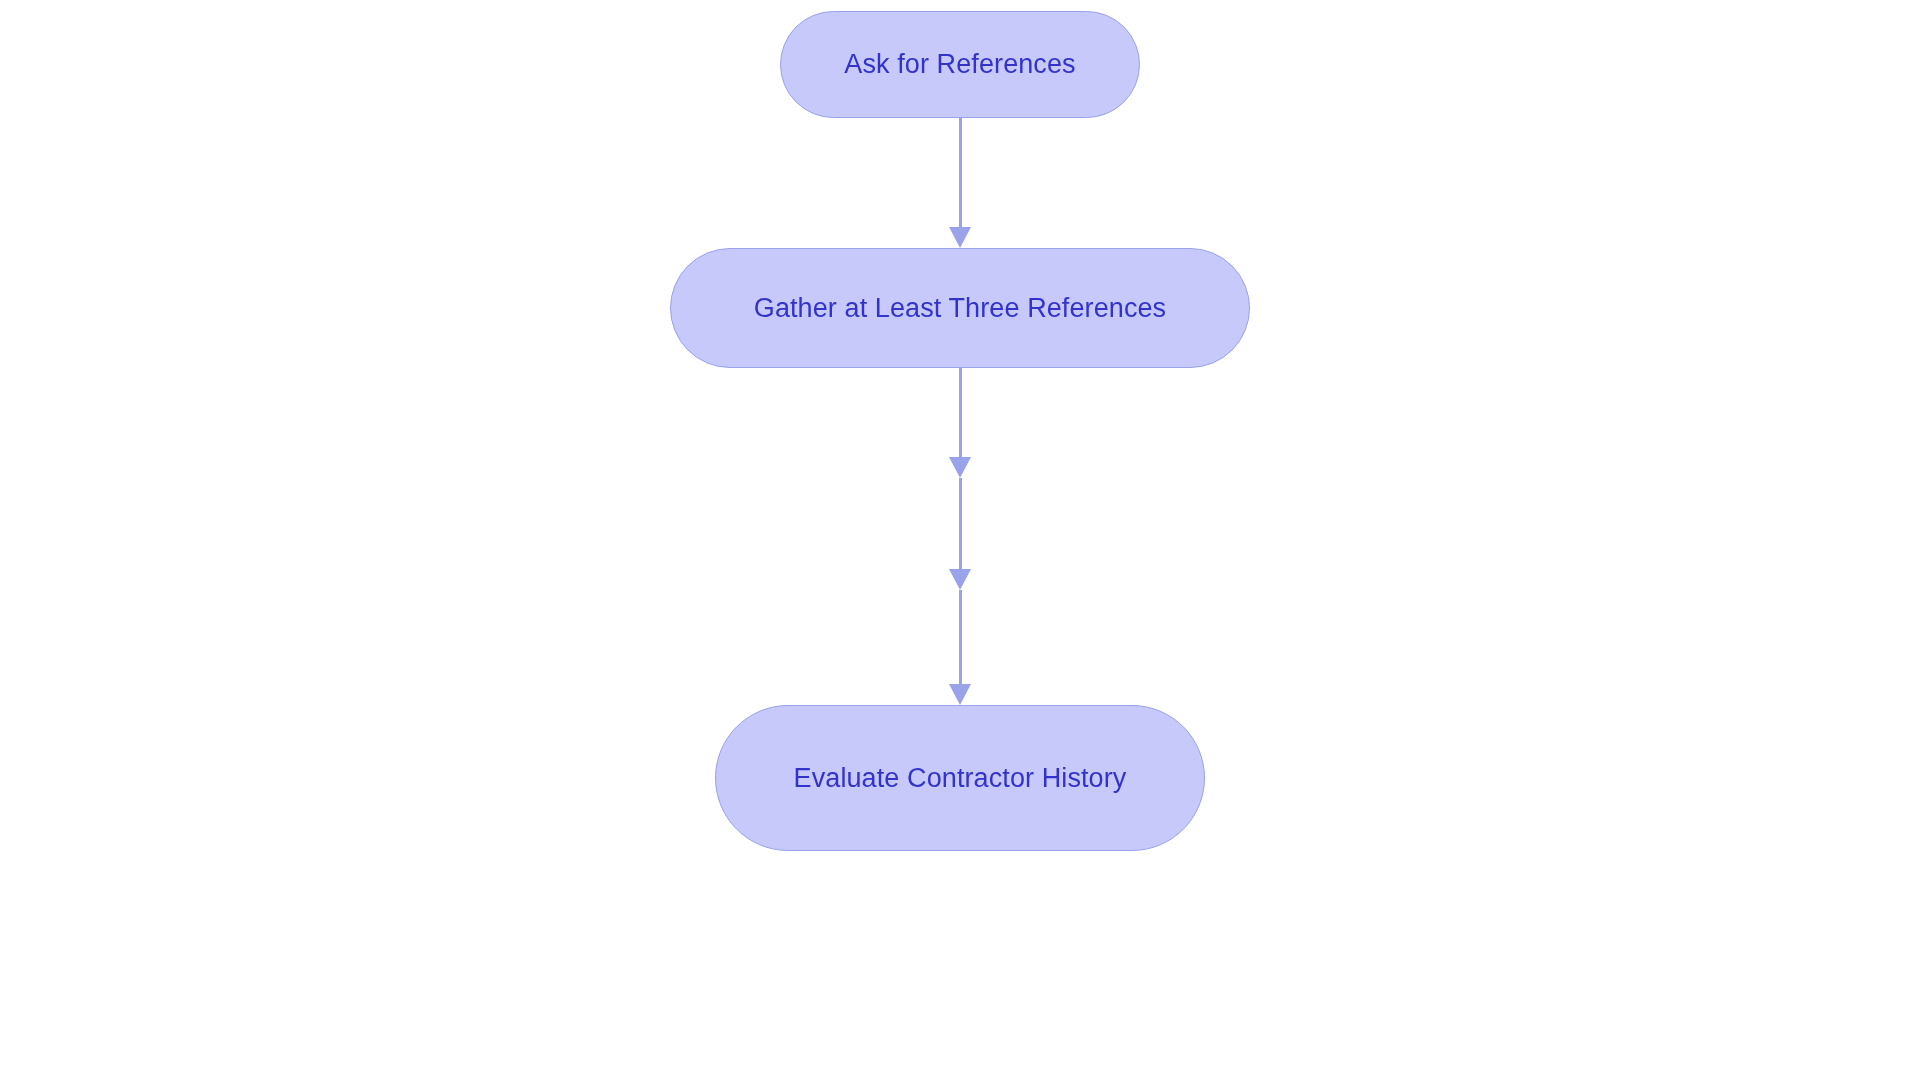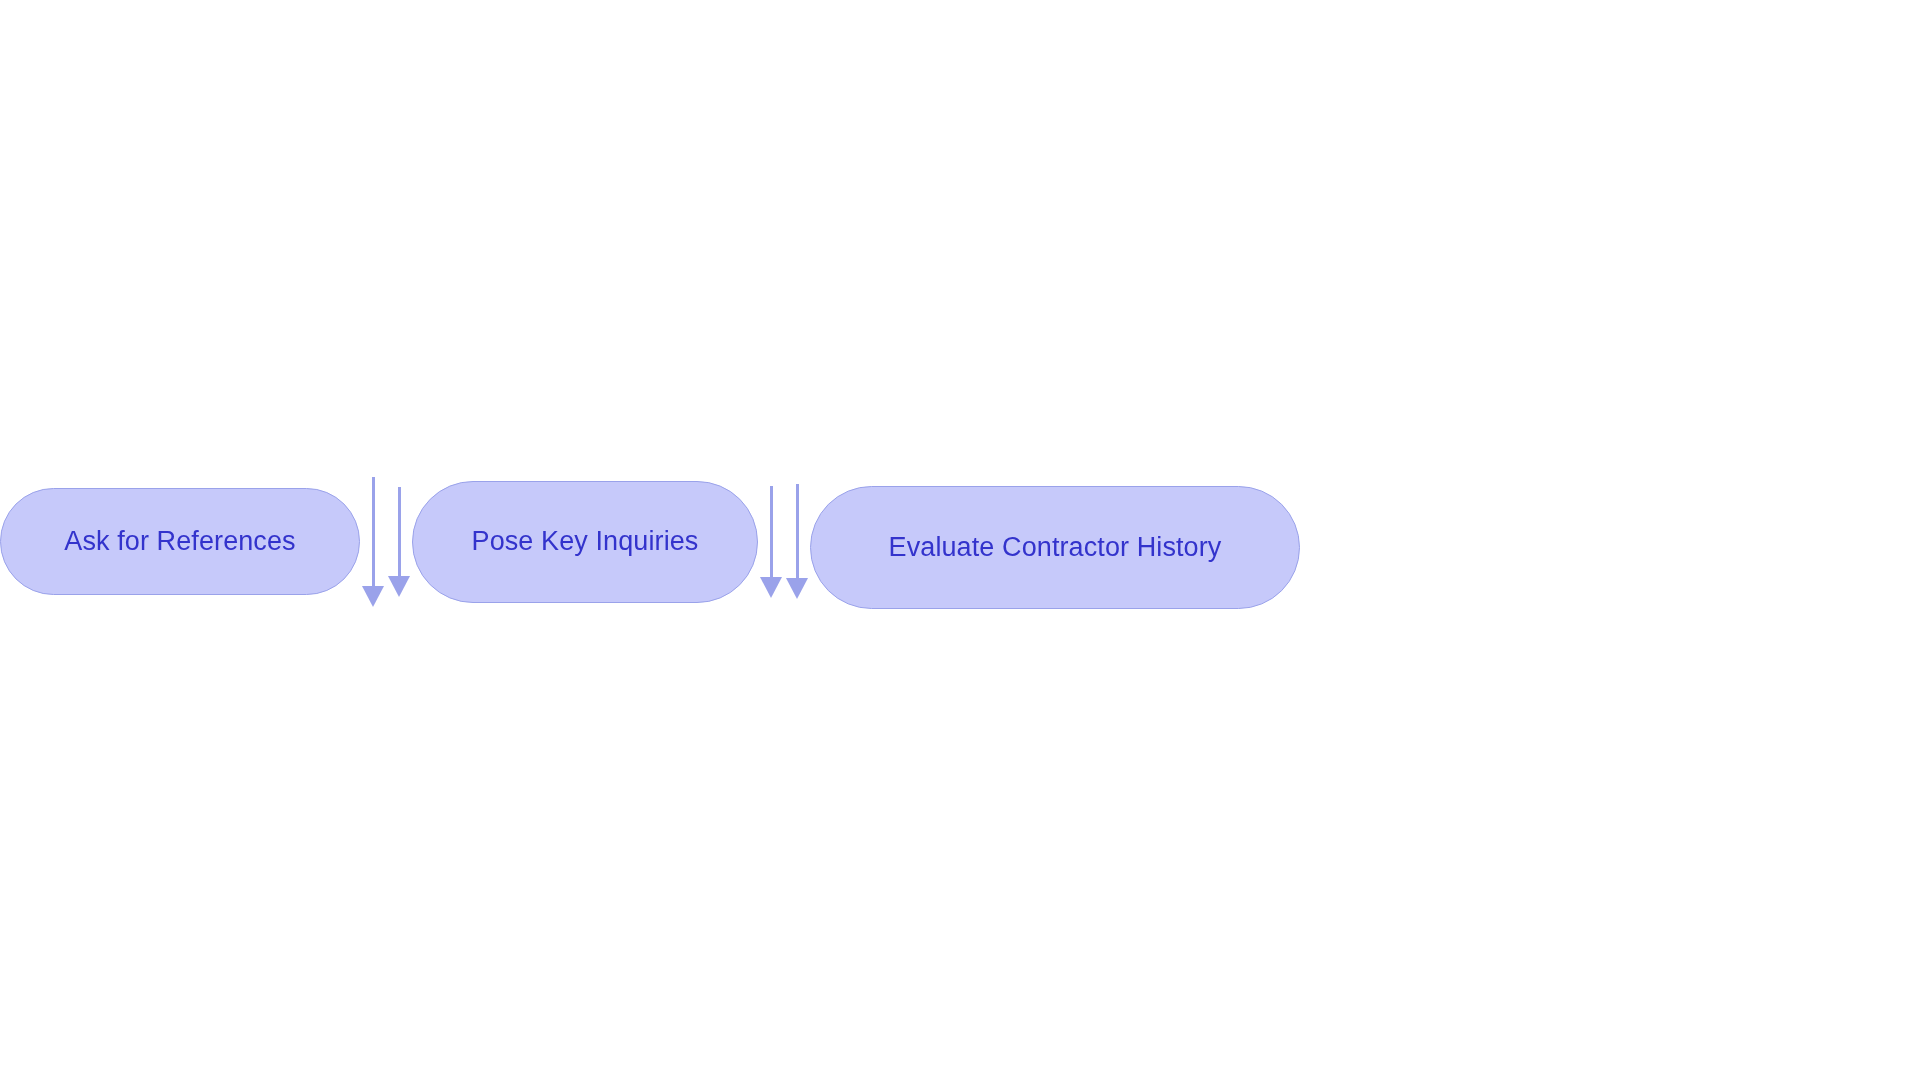--- a/index.html
+++ b/index.html
@@ -22,21 +22,21 @@
     background: #ffffff;
   }
 
   .flow-column {
     position: absolute;
     left: 0;
     top: 0;
     width: 1920px;
     height: 1083px;
     display: flex;
-    flex-direction: row;
+    flex-direction: column;
     align-items: center;
     justify-content: flex-start;
   }
 
   .node {
     box-sizing: border-box;
     display: flex;
     align-items: center;
     justify-content: center;
     background: #c6c9fa;
@@ -56,21 +56,21 @@
     font-size: 27px;
     line-height: 1;
     white-space: nowrap;
   }
 
   
   .node-1 { width: 360px; height: 107px; }
   .node-2 { width: 580px; height: 120px; }
   .node-3 { width: 346px; height: 122px; }
   .node-4 { width: 476px; height: 118px; }
-  .node-5 { width: 490px; height: 123px; margin-top: 11px; }
+  .node-5 { width: 490px; height: 146px; }
 
   .connector {
     position: relative;
     width: 26px;
     display: flex;
     flex-direction: column;
     align-items: center;
     justify-content: flex-start;
   }
   .connector-1 { height: 130px; }
@@ -105,29 +105,29 @@
 
     <div class="node node-1">
       <span class="node-label">Ask for References</span>
     </div>
 
     <div class="connector connector-1">
       <div class="connector-line"></div>
       <div class="connector-arrowhead"></div>
     </div>
 
+    <div class="node node-2">
+      <span class="node-label">Gather at Least Three References</span>
+    </div>
 
     <div class="connector connector-2">
       <div class="connector-line"></div>
       <div class="connector-arrowhead"></div>
     </div>
 
-    <div class="node node-3">
-      <span class="node-label">Pose Key Inquiries</span>
-    </div>
 
     <div class="connector connector-3">
       <div class="connector-line"></div>
       <div class="connector-arrowhead"></div>
     </div>
 
 
     <div class="connector connector-4">
       <div class="connector-line"></div>
       <div class="connector-arrowhead"></div>

